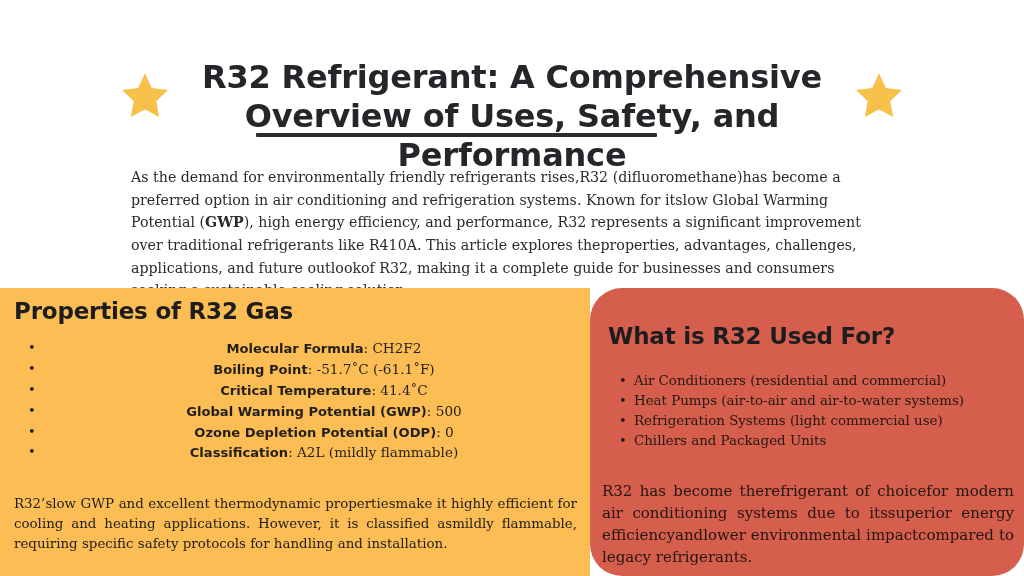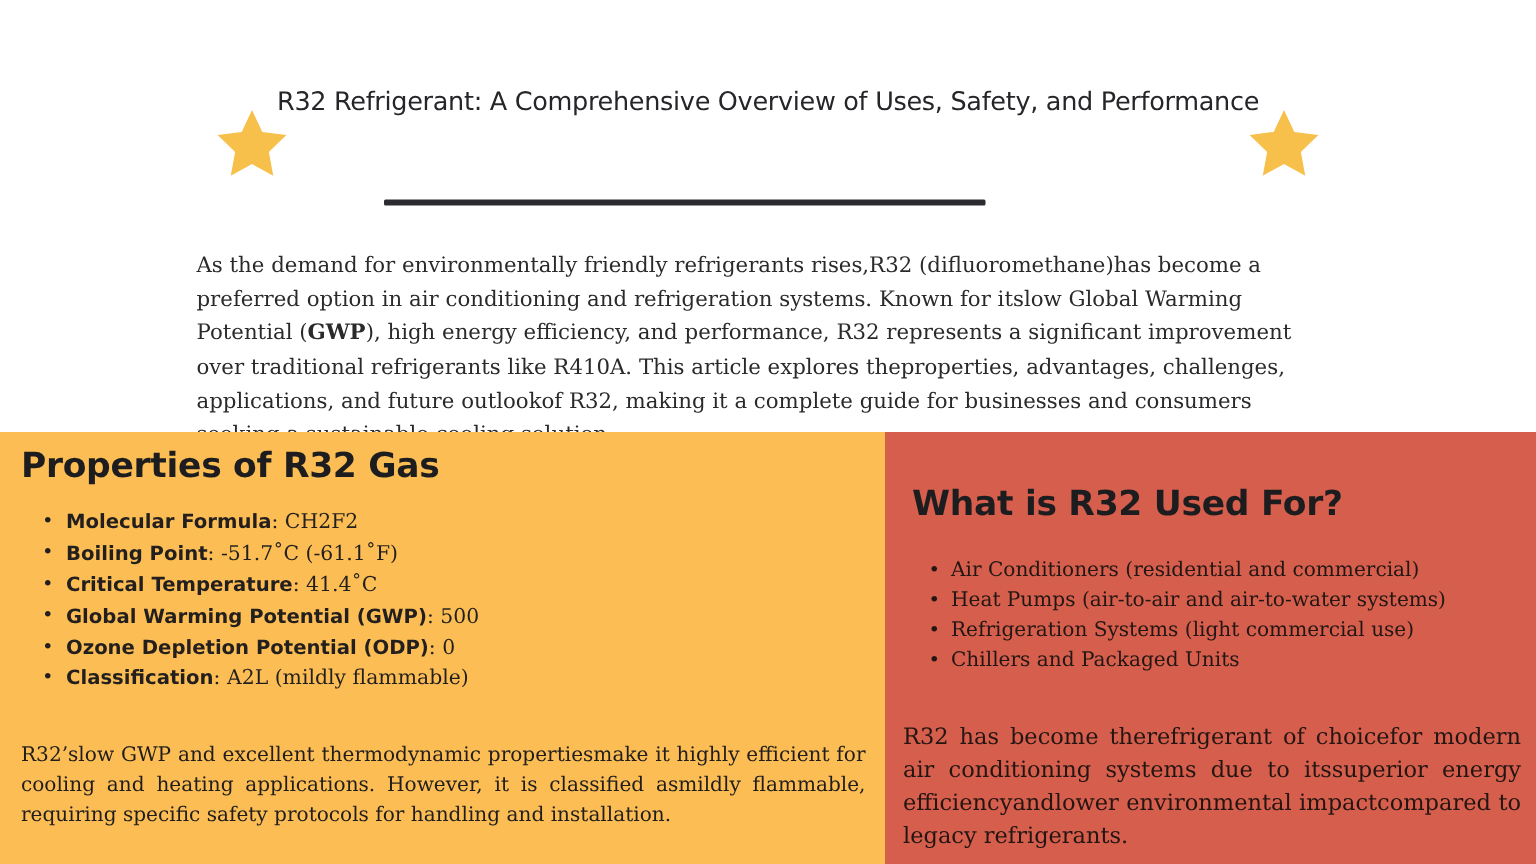--- a/index.html
+++ b/index.html
@@ -41,22 +41,22 @@
     height: 50px;
     margin-top: 12px;
   }
   .star-left { margin-right: -8px; }
   .star-right { margin-left: -8px; }
 
   .title {
     flex: 0 1 auto;
     text-align: center;
     font-family: "DejaVu Sans", sans-serif;
-    font-weight: normal;
-    font-size: 17px;
+    font-weight: bold;
+    font-size: 32px;
     line-height: 1.22;
     letter-spacing: -0.2px;
     color: #26262a;
     max-width: 700px;
   }
 
   .title-rule {
     position: absolute;
     left: 256px;
     top: 133px;
@@ -97,20 +97,21 @@
     background: #fcbe54;
   }
 
   .panel-right {
     position: absolute;
     left: 590px;
     top: 0;
     width: 434px;
     height: 288px;
     background: #d55f4c;
+    border-radius: 32px;
   }
 
   .panel-heading {
     font-family: "DejaVu Sans", sans-serif;
     font-weight: bold;
     font-size: 23px;
     letter-spacing: -0.2px;
     color: #1d1d20;
   }
 
@@ -122,20 +123,21 @@
   }
 
   .left-list {
     position: absolute;
     left: 18px;
     top: 50px;
     width: 560px;
     margin: 0;
     padding: 0 0 0 26px;
     list-style: none;
+    text-align: center;
   }
   .left-list li {
     position: relative;
     font-family: "DejaVu Serif", serif;
     font-size: 13.6px;
     line-height: 1.52;
     color: #221f1e;
   }
   .left-list li::before {
     content: "\2022";

